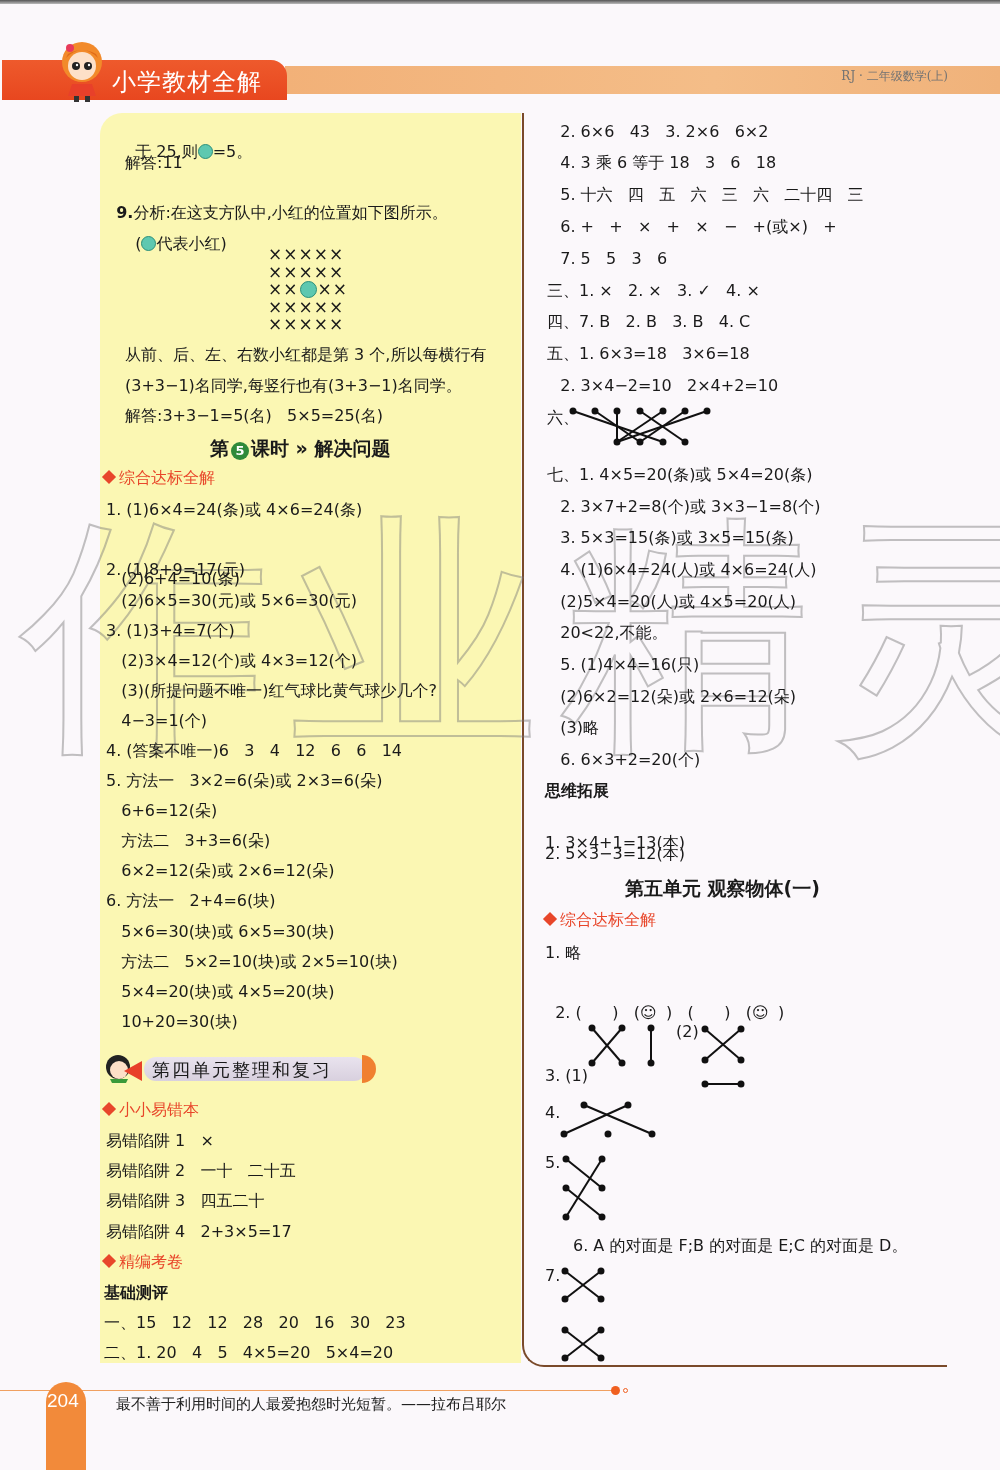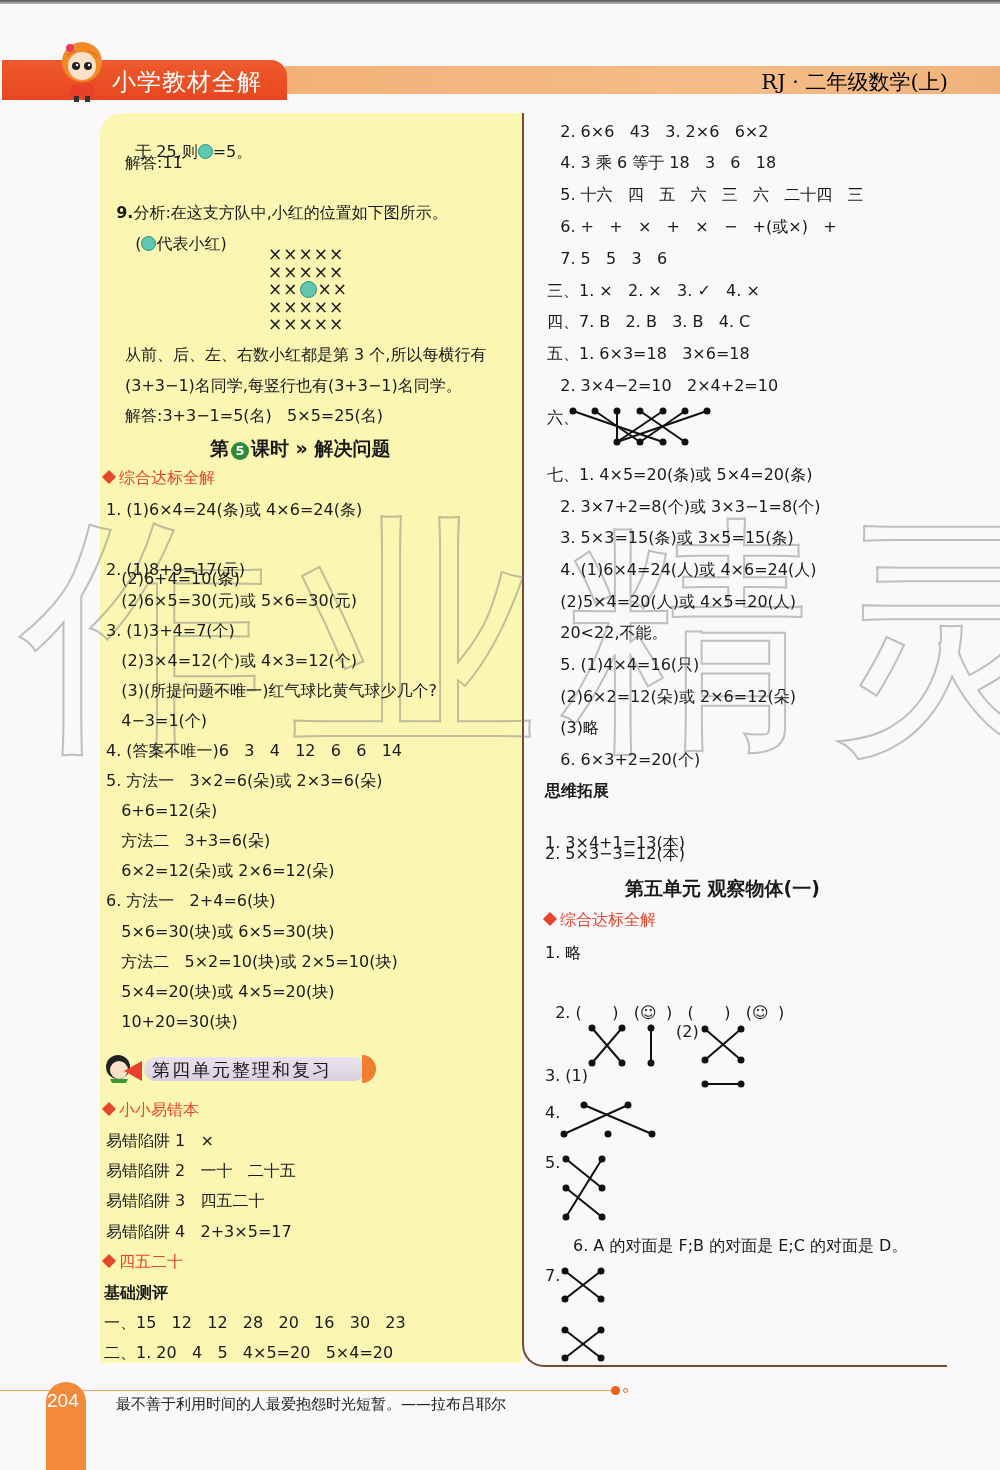--- a/index.html
+++ b/index.html
@@ -7,21 +7,21 @@
   body { position: relative; font-family: "DejaVu Sans", "Liberation Sans", sans-serif; color: #1a1a1a; }
 
   
   .top-edge { position: absolute; left: 0; top: 0; width: 1000px; height: 4px; background: linear-gradient(#555, #bbb); }
   .header-band { position: absolute; left: 285px; top: 66px; width: 715px; height: 28px;
     background: linear-gradient(90deg, #f2b178 0%, #f4bd88 60%, #f0b27a 100%); }
   .header-left { position: absolute; left: 2px; top: 60px; width: 285px; height: 40px;
     background: linear-gradient(180deg, #ee5a2c, #e8471f); border-top-right-radius: 16px; }
   .brand-title { position: absolute; left: 112px; top: 66px; font-size: 24px; color: #fff; letter-spacing: 1px; }
   .mascot { position: absolute; left: 56px; top: 40px; width: 52px; height: 64px; }
-  .book-info { position: absolute; right: 52px; top: 68px; font-family: "DejaVu Serif", serif; font-size: 21px; color: #000000; }
+  .book-info { position: absolute; right: 52px; top: 68px; font-family: "DejaVu Serif", serif; font-size: 12px; color: #737373; }
 
   
   .yellow-panel { position: absolute; left: 100px; top: 113px; width: 421px; height: 1250px;
     background: #fbf7b3; border-radius: 22px 0 0 0; }
   .divider-v { position: absolute; left: 522px; top: 113px; width: 2px; height: 1210px; background: #7a4a2a; }
   .bottom-curve { position: absolute; left: 522px; top: 1322px; width: 425px; height: 45px;
     border-left: 2px solid #7a4a2a; border-bottom: 2px solid #7a4a2a; border-bottom-left-radius: 22px; }
 
   .line { position: absolute; font-size: 16px; white-space: pre; font-family: "DejaVu Serif", serif; line-height: 20px; }
   .line .num { font-family: "DejaVu Sans", sans-serif; font-weight: bold; }
@@ -145,21 +145,21 @@
 
 <div class="sec-red" style="left:104px;top:1100px;">
   <span class="diamond"></span><span>小小易错本</span>
 </div>
 <div class="line cn" style="left:106px;top:1131px;">易错陷阱 1   ×</div>
 <div class="line cn" style="left:106px;top:1161px;">易错陷阱 2   一十   二十五</div>
 <div class="line cn" style="left:106px;top:1191px;">易错陷阱 3   四五二十</div>
 <div class="line cn" style="left:106px;top:1222px;">易错陷阱 4   2+3×5=17</div>
 
 <div class="sec-red" style="left:104px;top:1252px;">
-  <span class="diamond"></span><span>四五二十</span>
+  <span class="diamond"></span><span>精编考卷</span>
 </div>
 <div class="bold-h" style="left:104px;top:1283px;">基础测评</div>
 <div class="line cn" style="left:104px;top:1313px;">一、15   12   12   28   20   16   30   23</div>
 <div class="line cn" style="left:104px;top:1343px;">二、1. 20   4   5   4×5=20   5×4=20</div>
 
 <div class="line cn" style="left:545px;top:122px;">   2. 6×6   43   3. 2×6   6×2</div>
 <div class="line cn" style="left:545px;top:153px;">   4. 3 乘 6 等于 18   3   6   18</div>
 <div class="line cn" style="left:545px;top:185px;">   5. 十六   四   五   六   三   六   二十四   三</div>
 <div class="line cn" style="left:545px;top:217px;">   6. +   +   ×   +   ×   −   +(或×)   +</div>
 <div class="line cn" style="left:545px;top:249px;">   7. 5   5   3   6</div>

